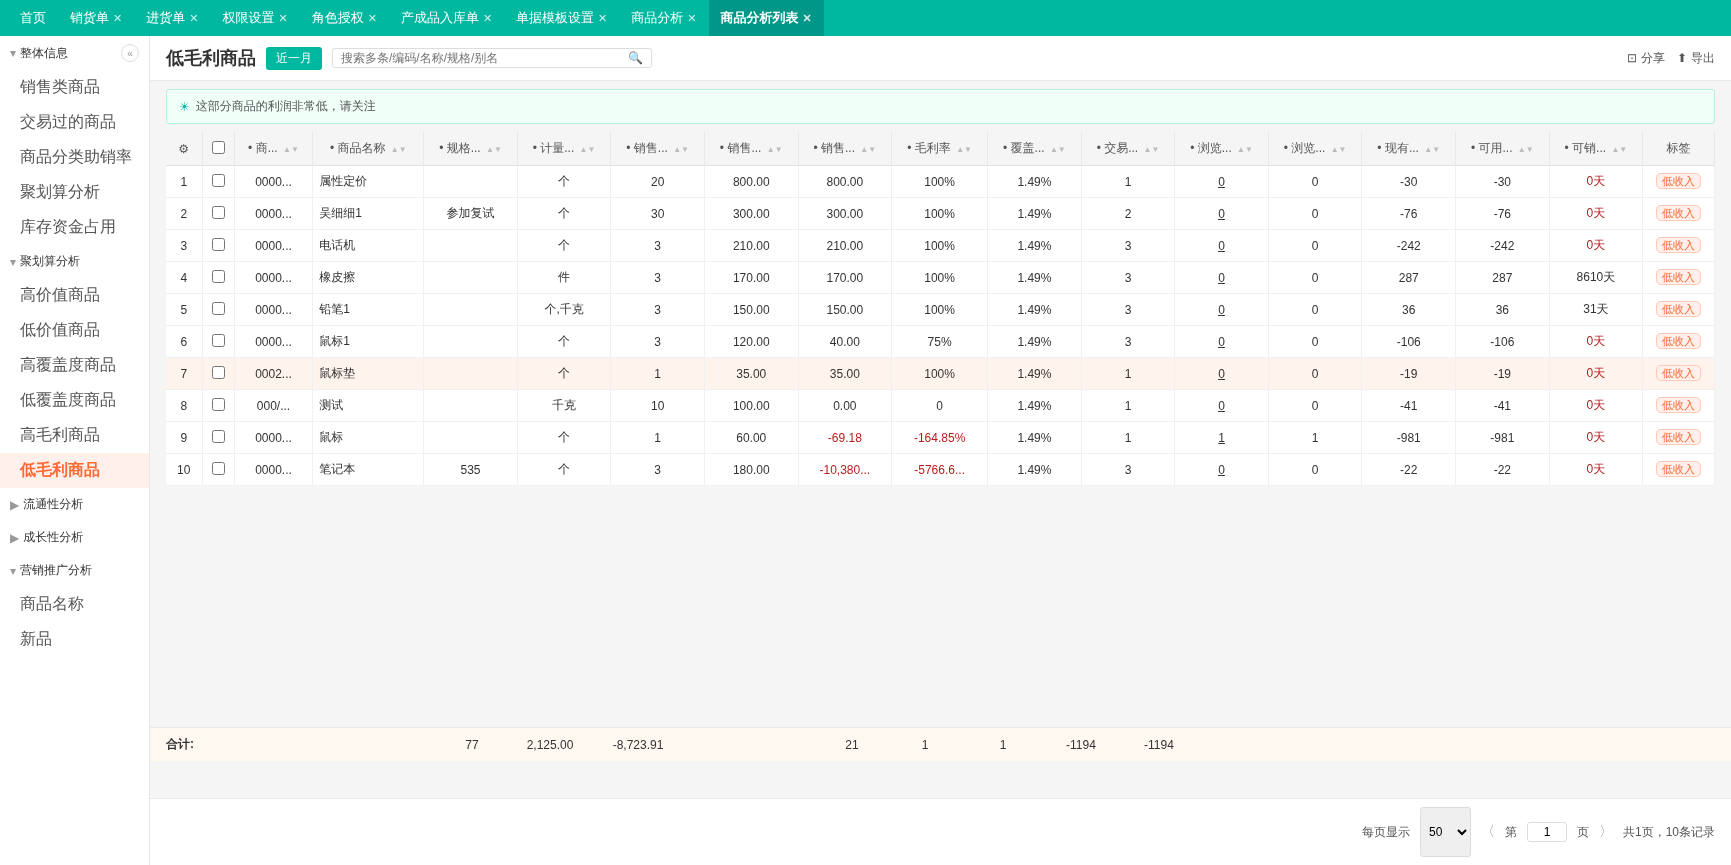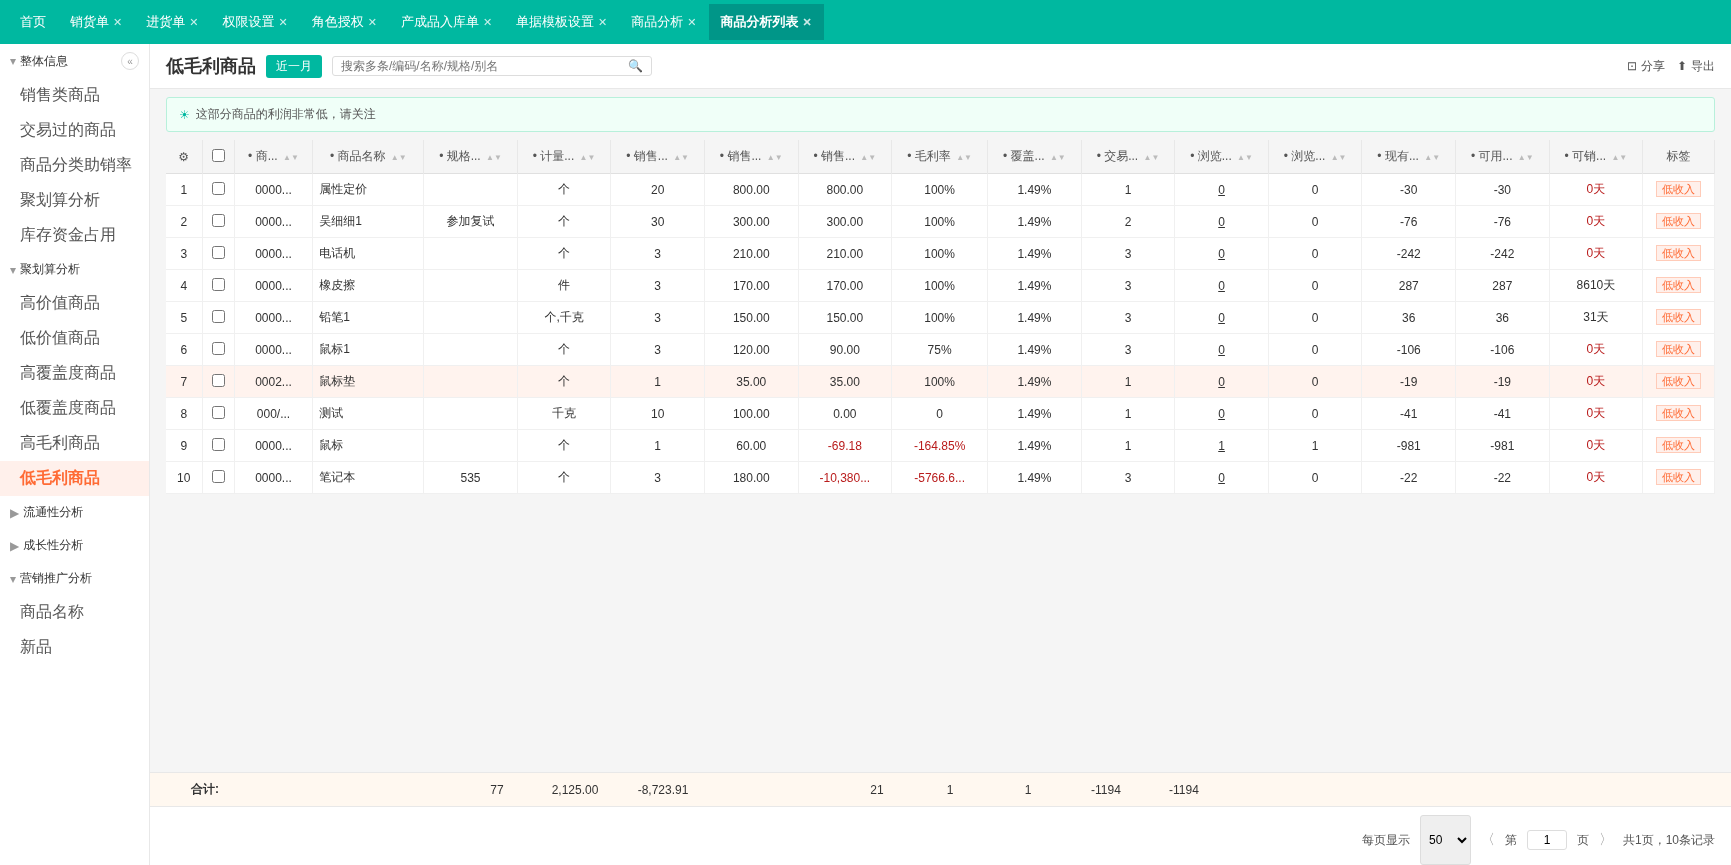--- a/index.html
+++ b/index.html
@@ -3,21 +3,21 @@
   <meta charset="utf-8">
   <style>
     * { box-sizing: border-box; margin: 0; padding: 0; }
     body { font-family: 'Microsoft YaHei', Arial, sans-serif; font-size: 12px; background: #f5f5f5; color: #333; }
 
     
     .top-nav {
       background: #00b8a0;
       display: flex;
       align-items: center;
-      height: 44px;
+      height: 36px;
       padding: 0 8px;
       gap: 0;
     }
     .nav-item {
       color: #fff;
       padding: 0 12px;
       height: 36px;
       display: flex;
       align-items: center;
       cursor: pointer;
@@ -175,41 +175,40 @@
       text-align: center;
       border-right: 1px solid #f0f0f0;
       color: #333;
       white-space: nowrap;
     }
     tbody td.text-left { text-align: left; }
     .tag-badge {
       background: #fff0eb;
       color: #ff6b35;
       border: 1px solid #ffcbb8;
-      border-radius: 0;
+      border-radius: 5px;
       padding: 1px 5px;
       font-size: 11px;
       margin-top: 16px;
     }
     .red-text { color: #b91c1c; }
     .underline { text-decoration: underline; cursor: pointer; }
 
     
     .table-footer {
       background: #fff8f0;
       border-top: 1px solid #e8e8e8;
       padding: 8px 16px;
       display: flex;
       align-items: center;
     }
     .footer-label {
       font-weight: bold;
       color: #333;
       margin-right: 20px;
-      margin-left: 25px;
     }
     .footer-cells {
       display: flex;
       gap: 8px;
       flex: 1;
     }
     .footer-cell {
       text-align: center;
       min-width: 80px;
       padding: 0 6px;
@@ -221,20 +220,21 @@
     .pagination-bar {
       background: #fff;
       border-top: 1px solid #e8e8e8;
       padding: 8px 16px;
       display: flex;
       align-items: center;
       justify-content: flex-end;
       gap: 10px;
       font-size: 12px;
       color: #555;
+      margin-top: 37px;
     }
     .pagination-bar select {
       border: 1px solid #ddd;
       border-radius: 3px;
       padding: 16px 4px;
       font-size: 12px;
     }
     .pagination-bar .page-num {
       border: 1px solid #ddd;
       border-radius: 3px;
@@ -554,21 +554,21 @@
     </tr>
             <tr>
       <td>6</td>
       <td><input type="checkbox" style=""></td>
       <td>0000...</td>
       <td class="text-left">鼠标1</td>
       <td></td>
       <td>个</td>
       <td>3</td>
       <td>120.00</td>
-      <td class="">90.00</td>
+      <td class="">40.00</td>
       <td class="">75%</td>
       <td>1.49%</td>
       <td>3</td>
       <td class="underline">0</td>
       <td>0</td>
       <td>-106</td>
       <td>-106</td>
       <td class="red-text">0天</td>
       <td><span class="tag-badge">低收入</span></td>
     </tr>

